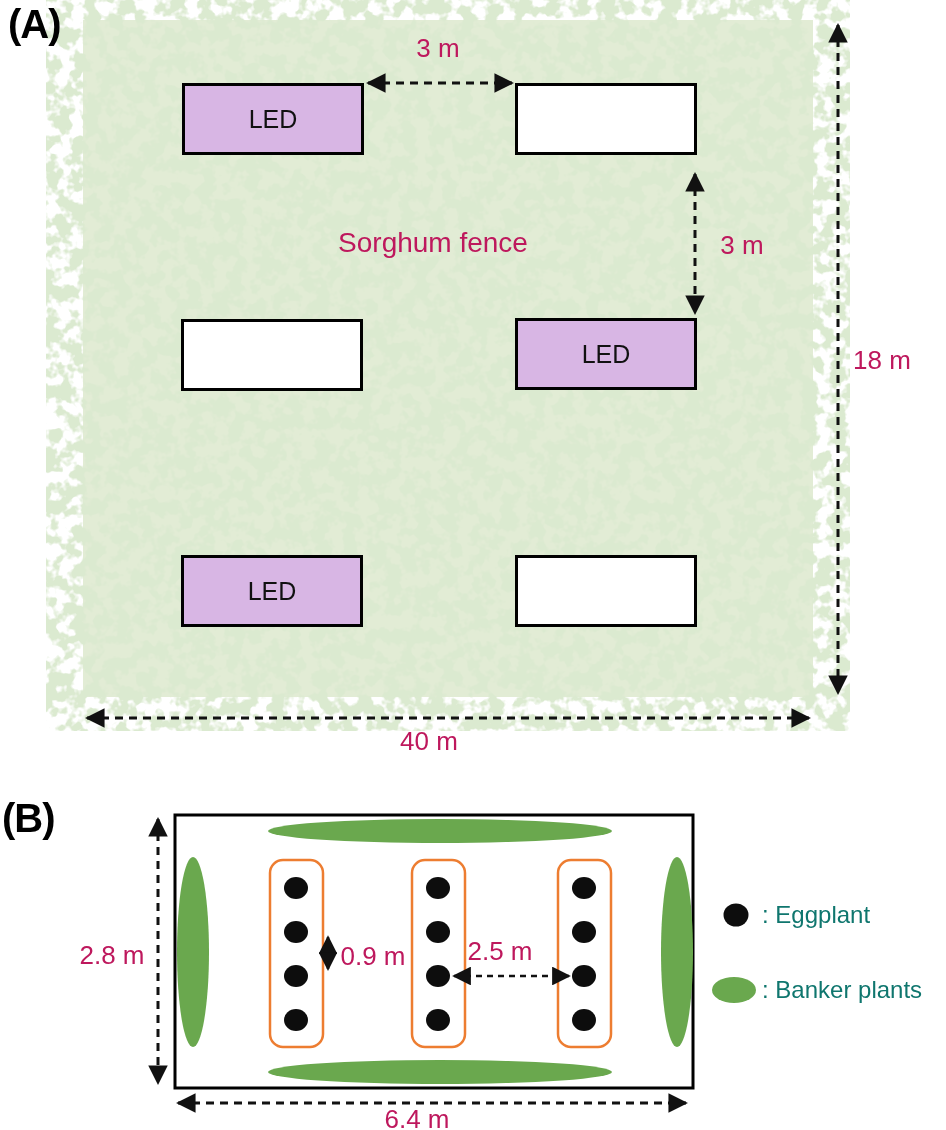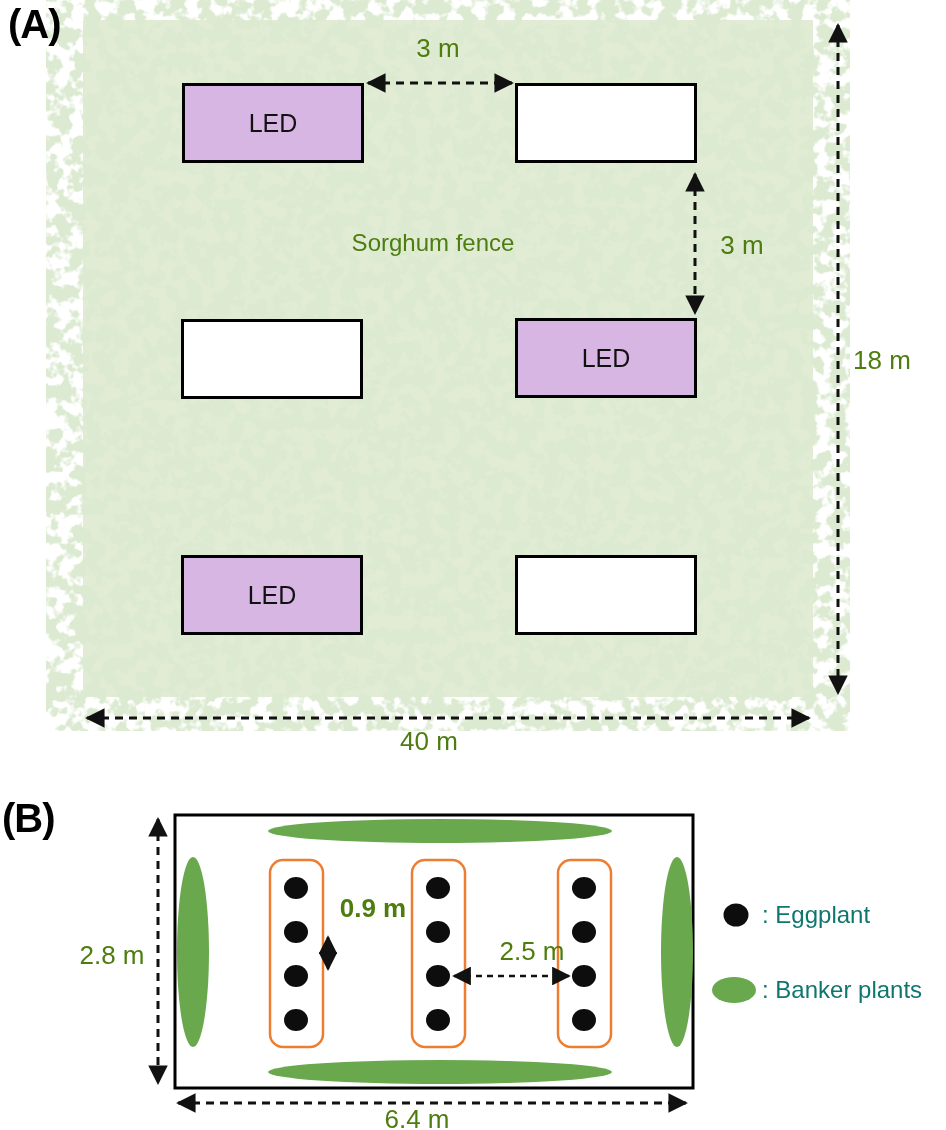--- a/index.html
+++ b/index.html
@@ -5,32 +5,32 @@
   html,body{margin:0;padding:0;background:#fff;}
   .canvas{
     position:relative;width:946px;height:1130px;background:#ffffff;overflow:hidden;
     font-family:"Liberation Sans", sans-serif;color:#1a1a1a;
   }
   svg.layer{position:absolute;left:0;top:0;width:946px;height:1130px;}
   .panel-label{
     position:absolute;font-weight:700;font-size:40px;color:#000;letter-spacing:-1px;
   }
   .plot{
-    position:absolute;width:182px;height:80px;box-sizing:border-box;
+    position:absolute;width:182px;height:72px;box-sizing:border-box;
     border:3px solid #000;display:flex;align-items:center;justify-content:center;
     font-size:25px;color:#111;
   }
   .plot.led{background:#d8b6e4;}
   .plot.control{background:#ffffff;}
   .lbl{
-    position:absolute;white-space:nowrap;font-size:26px;color:#4d7c0f;
+    position:absolute;white-space:nowrap;font-size:26px;color:#be185d;
     transform:translate(-50%,-50%);
   }
   .lbl.left-anchor{transform:translate(0,-50%);}
-  .lbl.caption{font-size:24px;}
+  .lbl.caption{font-size:28px;}
   .lbl.legend-text{font-size:24px;color:#0f766e;}
 </style>
 </head>
 <body>
 
 <div class="canvas">
 
   <svg class="layer" viewBox="0 0 946 1130">
     <defs>
       <filter id="mottle" x="-5%" y="-5%" width="110%" height="110%">
@@ -123,20 +123,20 @@
 
   <div class="panel-label" style="left:8px;top:2px;">(A)</div>
   <div class="lbl" style="left:438px;top:48px;">3 m</div>
   <div class="lbl caption" style="left:433px;top:243px;">Sorghum fence</div>
   <div class="lbl" style="left:742px;top:245px;">3 m</div>
   <div class="lbl" style="left:882px;top:360px;text-align:right;">18 m</div>
   <div class="lbl" style="left:429px;top:741px;">40 m</div>
 
   <div class="panel-label" style="left:2px;top:796px;">(B)</div>
   <div class="lbl" style="left:112px;top:955px;text-align:center;">2.8 m</div>
-  <div class="lbl" style="left:373px;top:908px;font-weight:bold;">0.9 m</div>
-  <div class="lbl" style="left:532px;top:951px;">2.5 m</div>
+  <div class="lbl" style="left:373px;top:956px;">0.9 m</div>
+  <div class="lbl" style="left:500px;top:951px;">2.5 m</div>
   <div class="lbl" style="left:417px;top:1119px;">6.4 m</div>
 
   <div class="lbl legend-text left-anchor" style="left:762px;top:915px;">: Eggplant</div>
   <div class="lbl legend-text left-anchor" style="left:762px;top:990px;">: Banker plants</div>
 
 </div>
 
 </body></html>

